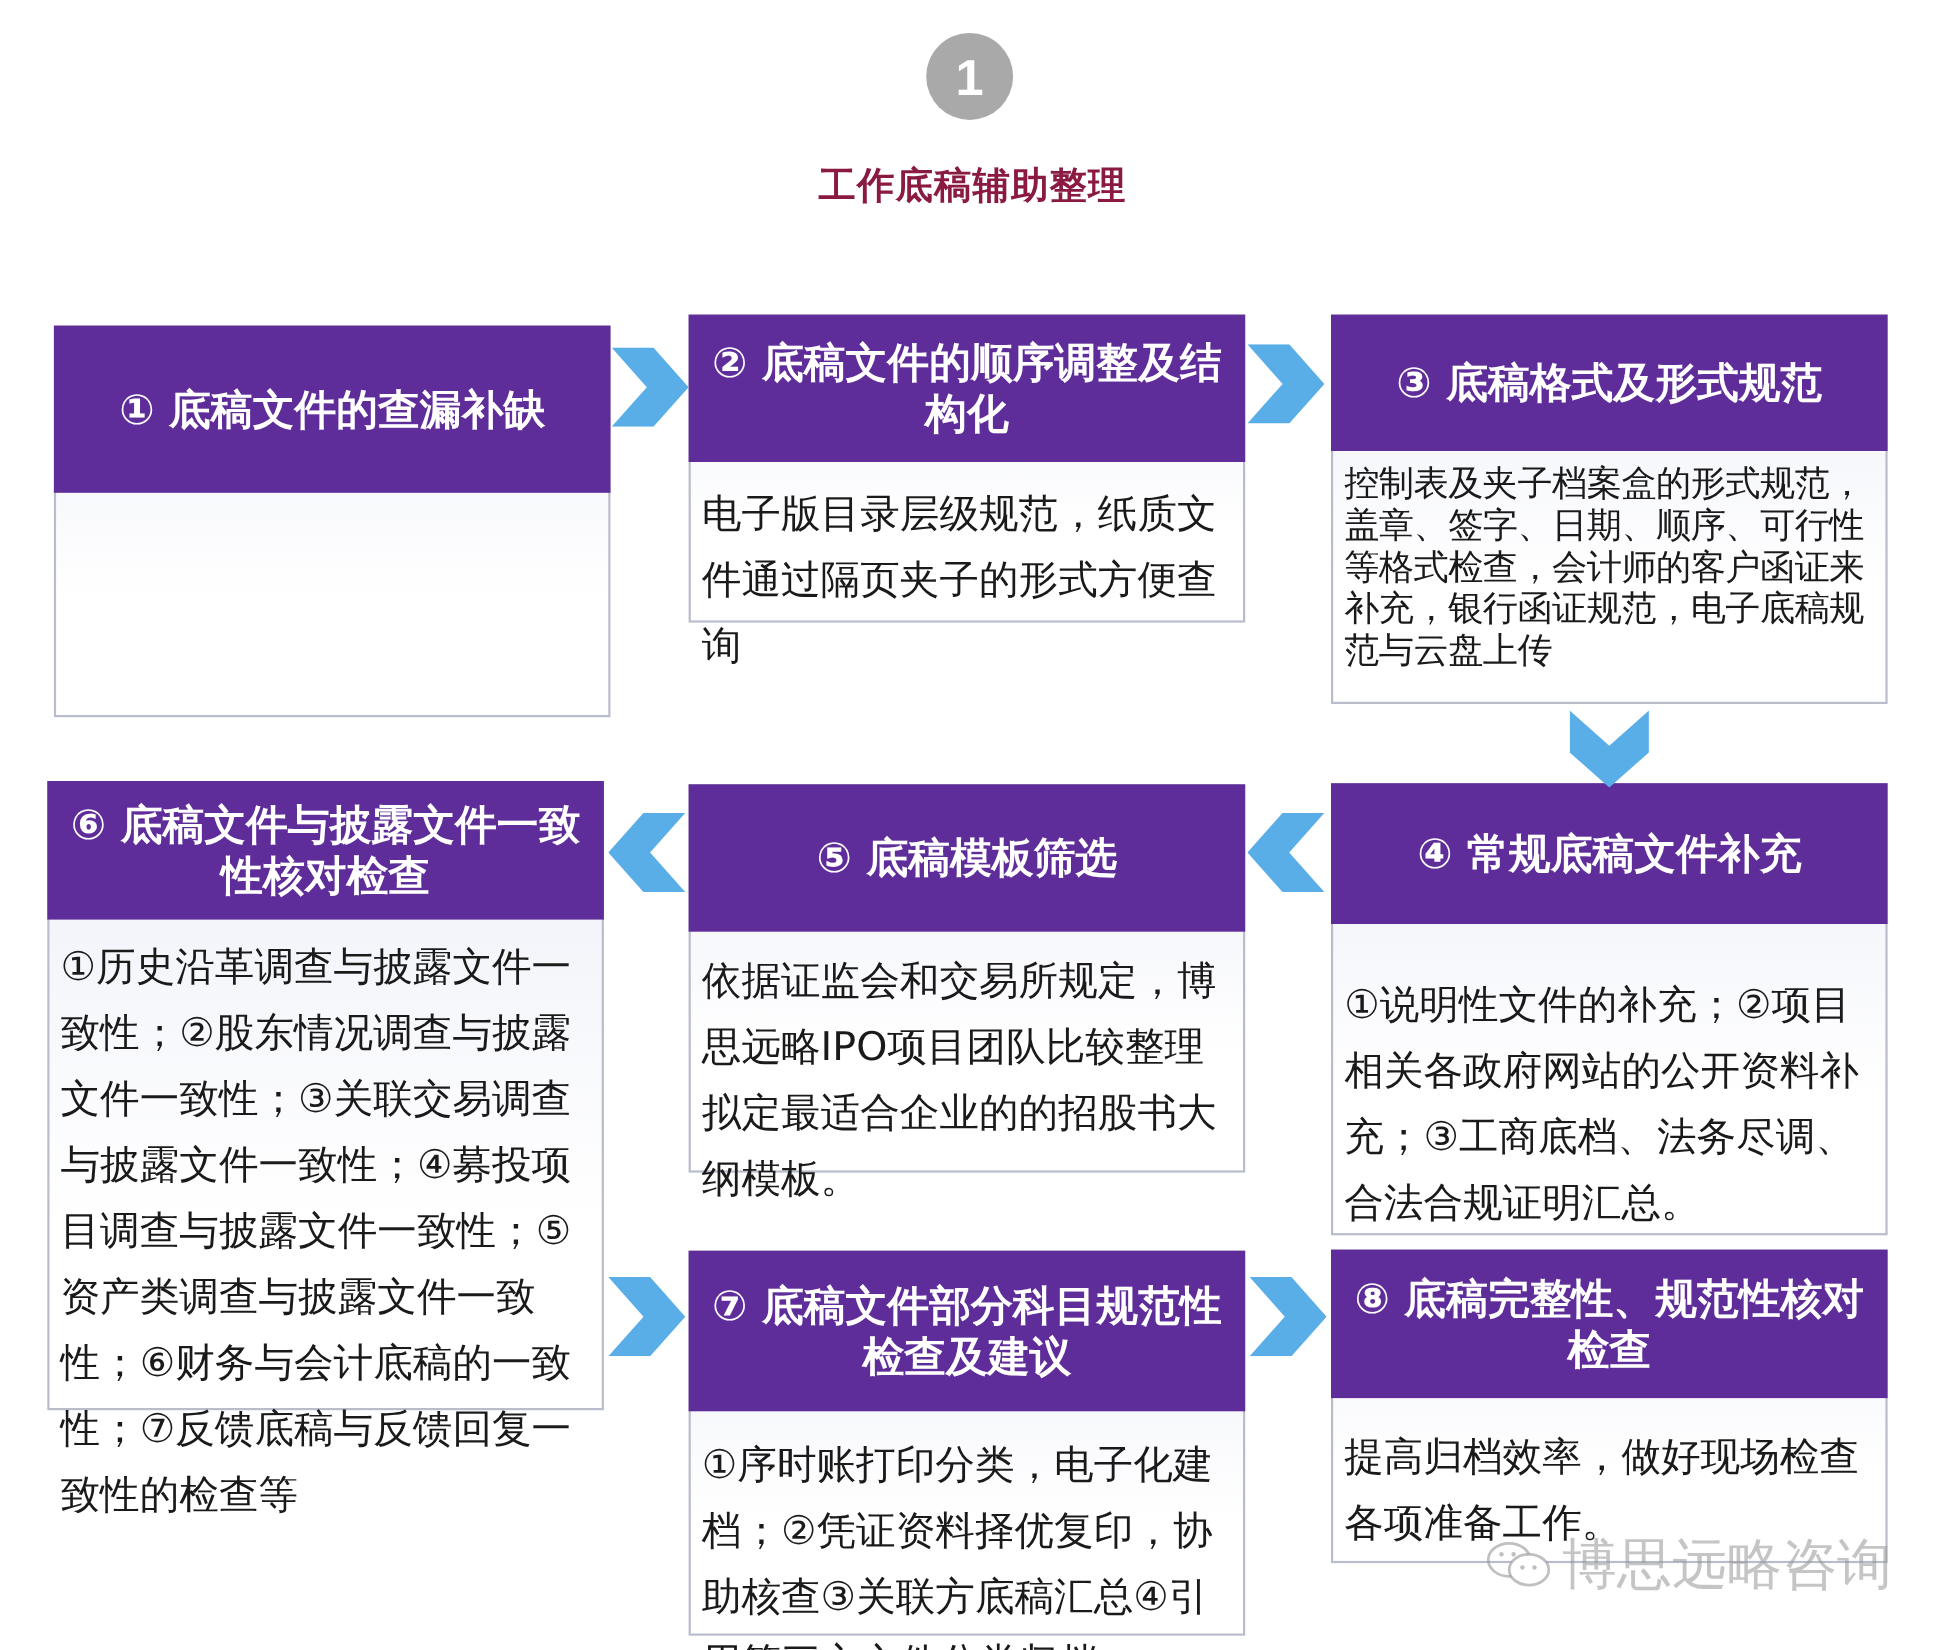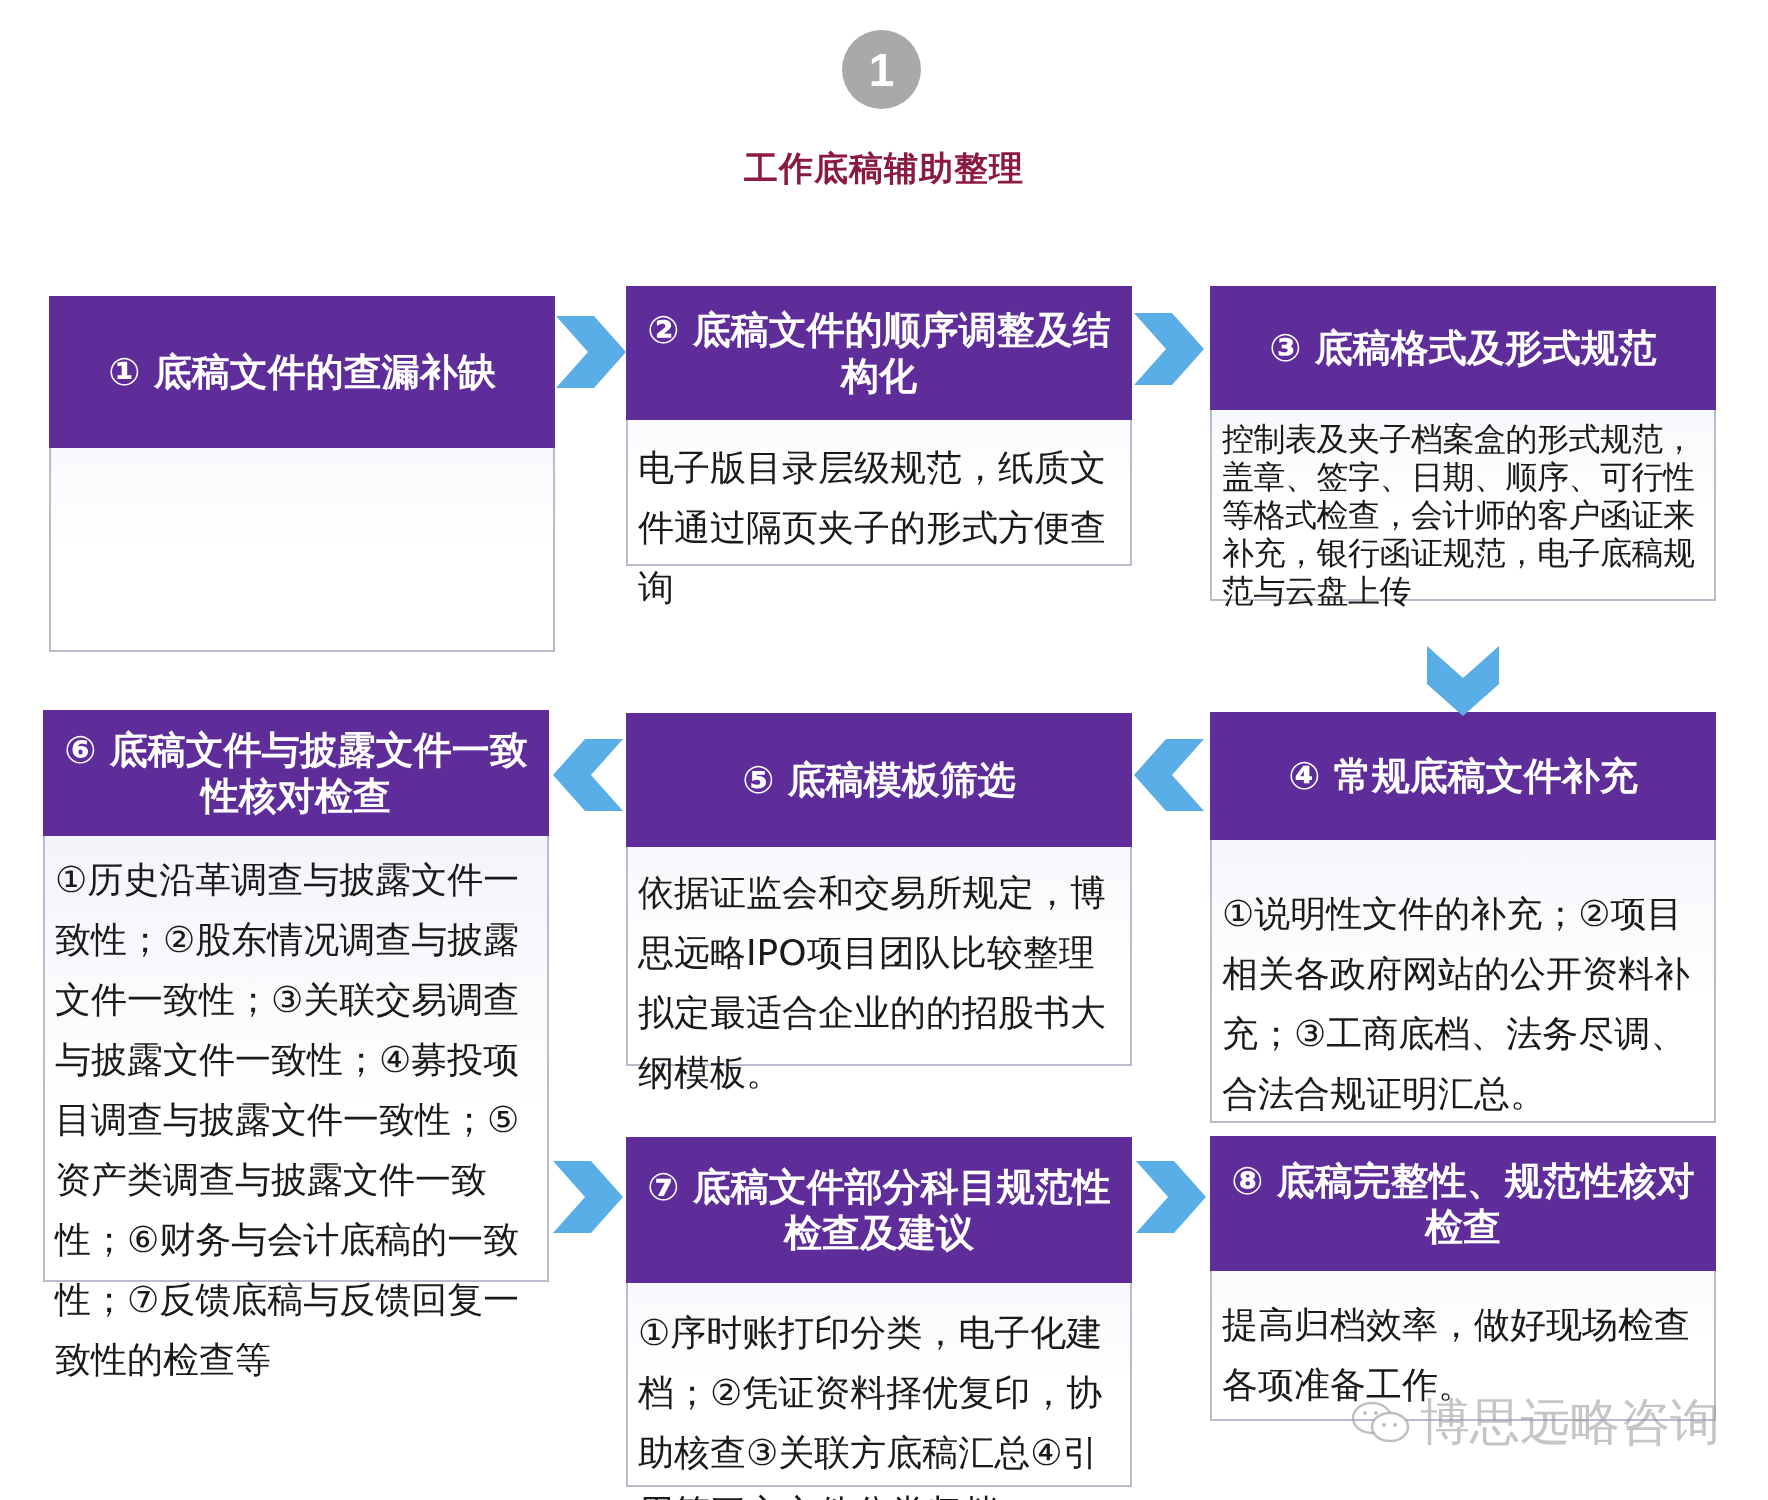--- a/index.html
+++ b/index.html
@@ -48,21 +48,21 @@
 
 <div class="card" style="left:49px; top:296px; width:506px; height:356px;">
   <div class="card-header" style="height:152px;">① 底稿文件的查漏补缺</div>
 </div>
 
 <div class="card" style="left:626px; top:286px; width:506px; height:280px;">
   <div class="card-header" style="height:134px;">② 底稿文件的顺序调整及结构化</div>
   <div class="card-body" style="top:150px;">电子版目录层级规范，纸质文件通过隔页夹子的形式方便查询</div>
 </div>
 
-<div class="card" style="left:1210px; top:286px; width:506px; height:315px;">
+<div class="card" style="left:1210px; top:286px; width:506px; height:354px;">
   <div class="card-header" style="height:124px;">③ 底稿格式及形式规范</div>
   <div class="card-body" style="top:132px; font-size:32px; line-height:38px; letter-spacing:-0.5px;">控制表及夹子档案盒的形式规范，盖章、签字、日期、顺序、可行性等格式检查，会计师的客户函证来补充，银行函证规范，电子底稿规范与云盘上传</div>
 </div>
 
 <div class="card" style="left:1210px; top:712px; width:506px; height:411px;">
   <div class="card-header" style="height:128px;">④ 常规底稿文件补充</div>
   <div class="card-body" style="top:170px;">①说明性文件的补充；②项目相关各政府网站的公开资料补充；③工商底档、法务尽调、合法合规证明汇总。</div>
 </div>
 
 <div class="card" style="left:626px; top:713px; width:506px; height:353px;">

